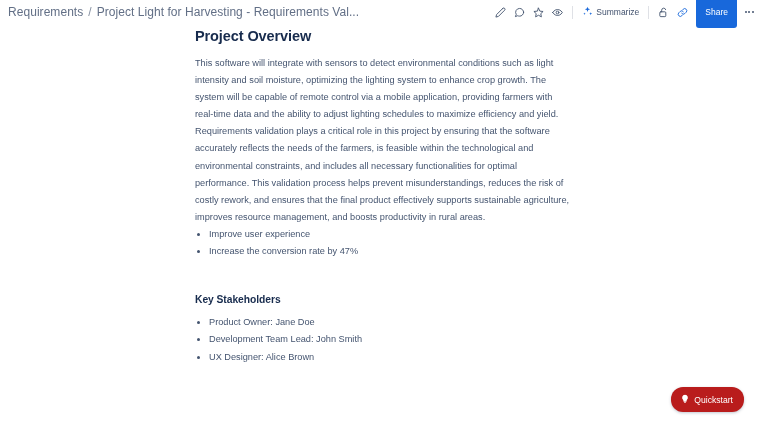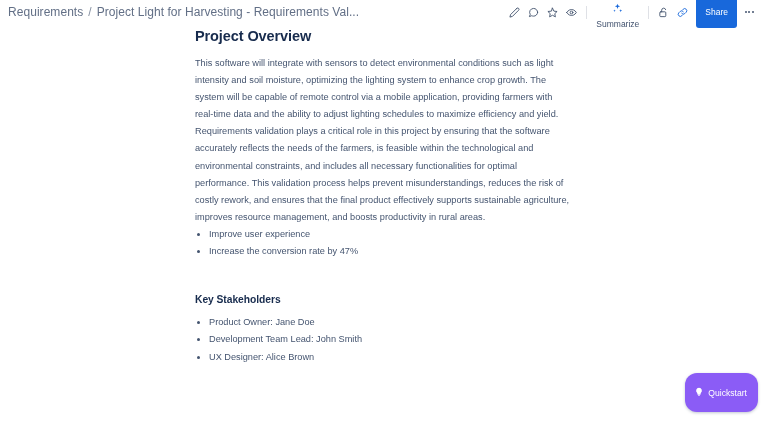--- a/index.html
+++ b/index.html
@@ -68,21 +68,20 @@
     display: flex;
     align-items: center;
     gap: 3px;
     height: 19px;
     padding: 0 4px;
     border-radius: 3px;
     cursor: pointer;
     font-size: 8.5px;
     color: #42526E;
     white-space: nowrap;
-    flex-direction: column;
   }
 
   .share-btn {
     background: #1868DB;
     color: #ffffff;
     font-size: 8.5px;
     height: 32px;
     padding: 0 9px;
     border-radius: 3px;
     border: none;
@@ -163,28 +162,28 @@
     top: 7px;
     width: 3px;
     height: 3px;
     border-radius: 50%;
     background: #44546F;
   }
 
   
   .quickstart {
     position: absolute;
-    right: 10px;
+    right: 24px;
     bottom: 10px;
-    height: 39px;
+    height: 25px;
     display: flex;
     align-items: center;
     gap: 4px;
     padding: 0 11px 0 9px;
-    background: #8b5cf6;
+    background: #b91c1c;
     border-radius: 12px;
     color: #ffffff;
     font-size: 8.6px;
     cursor: pointer;
     box-shadow: 0 1px 3px rgba(9,30,66,.25);
     white-space: nowrap;
   }
 </style>
 </head>
 <body>

